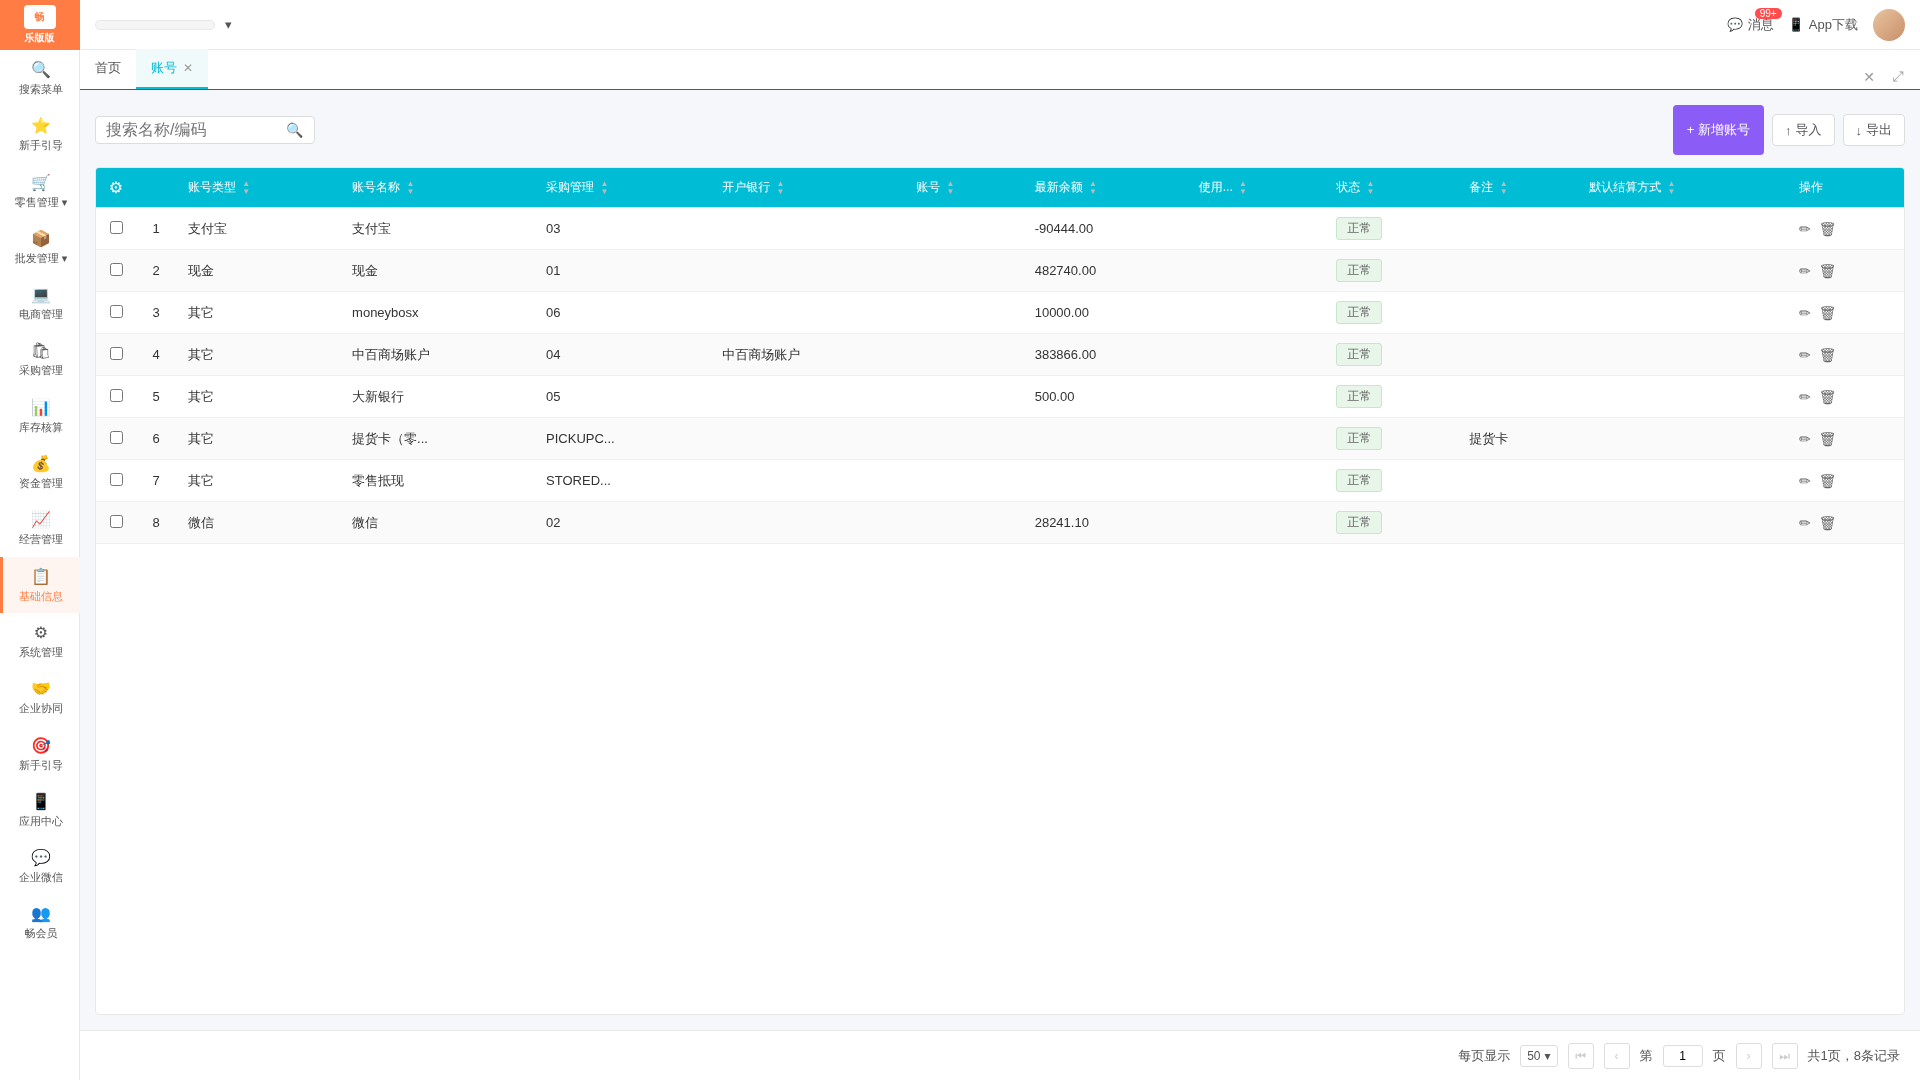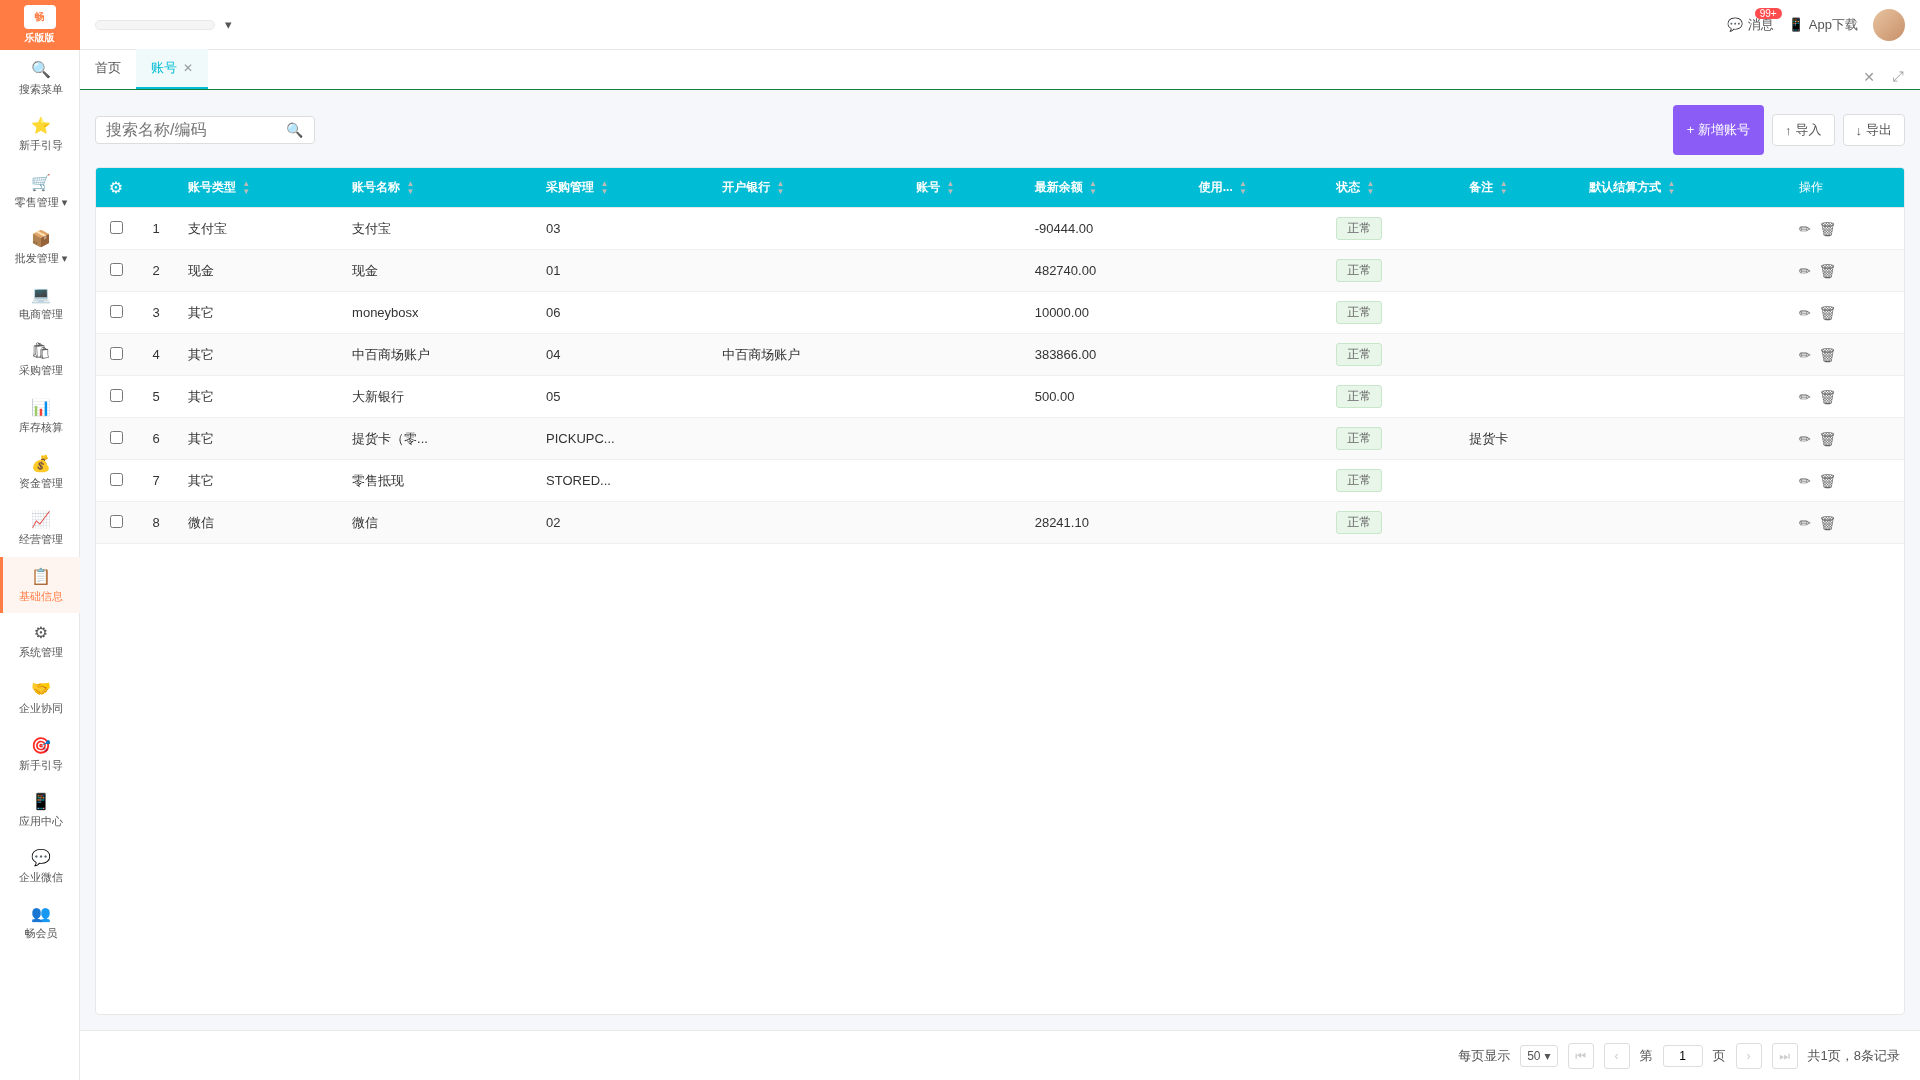--- a/index.html
+++ b/index.html
@@ -267,21 +267,20 @@
       padding: 10px 12px;
       text-align: left;
       color: #555;
       font-weight: normal;
       border-bottom: 1px solid #e8e8e8;
       white-space: nowrap;
       font-size: 12px;
     }
     thead th.sortable {
       cursor: pointer;
-      font-weight: bold;
     }
     thead th .sort-icon {
       display: inline-flex;
       flex-direction: column;
       font-size: 8px;
       line-height: 1;
       vertical-align: middle;
       margin-left: 3px;
       color: #bbb;
     }

